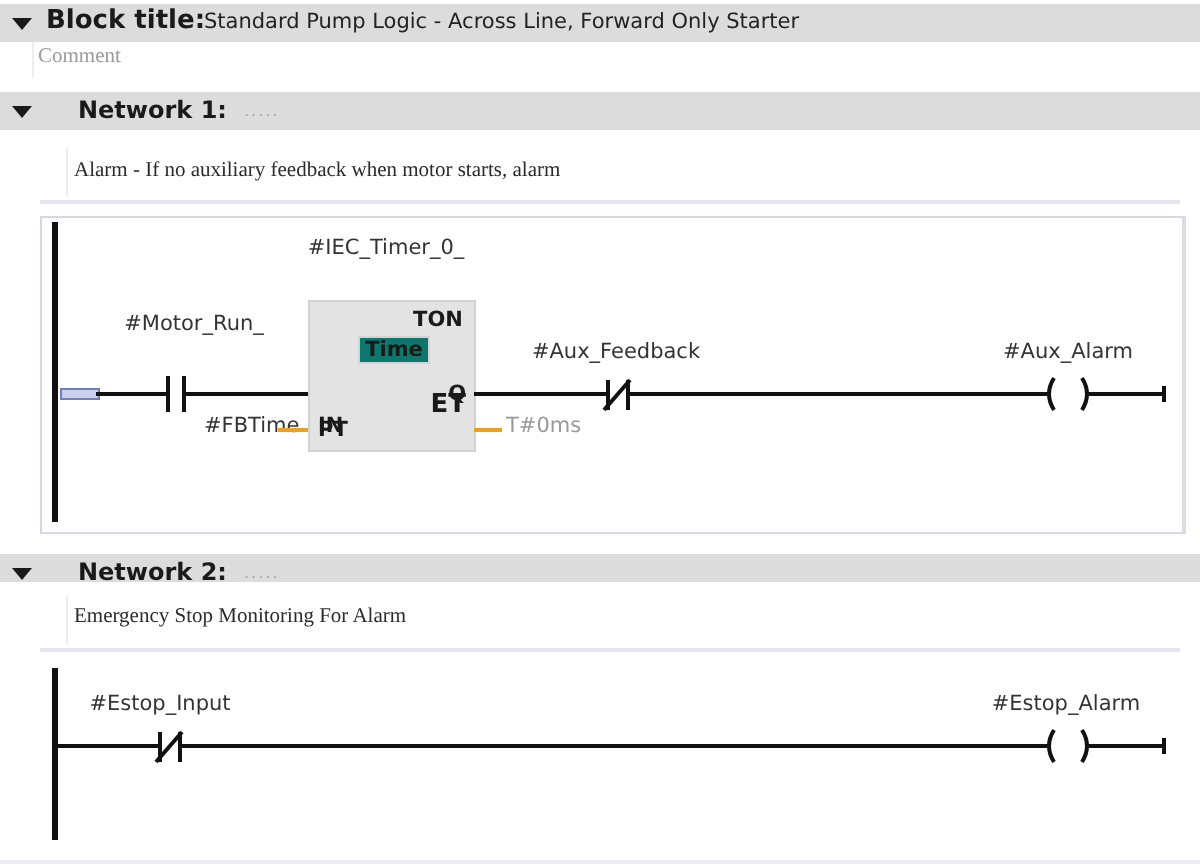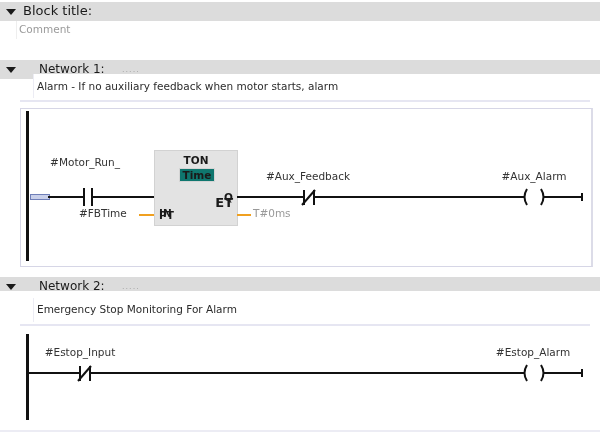--- a/index.html
+++ b/index.html
@@ -1,81 +1,83 @@
 <!DOCTYPE html>
 <html><head>
 <meta charset="utf-8">
 <style>
   html, body { margin:0; padding:0; }
   body { width:600px; height:434px; background:#ffffff; position:relative; overflow:hidden;
          font-family:"DejaVu Sans", "Liberation Sans", sans-serif; color:#1a1a1a; }
   .hdr { position:absolute; left:0; width:600px; background:#dcdcdc; }
   .tri { position:absolute; width:0; height:0; border-left:5px solid transparent; border-right:5px solid transparent; border-top:6px solid #1a1a1a; }
-  .bold { font-weight:normal; position:absolute; }
+  .bold { font-weight:bold; position:absolute; }
   .lbl { position:absolute; font-size:10.5px; color:#2b2b2b; white-space:nowrap; }
   .dots { position:absolute; font-size:8px; color:#a8a8a8; letter-spacing:1px; }
-  .comment-row { position:absolute; left:33px; width:567px; background:#fff; border-left:1px solid #ececf4; }
+  .comment-row { position:absolute; left:33px; width:567px; background:#fff; border-left:1px solid #ececf4;font-family:Liberation Serif, serif; }
   .sep { position:absolute; left:20px; width:570px; height:2px; background:#e6e6f2; }
   .netbox { position:absolute; left:20px; width:570px; border:1px solid #d6d6e6; border-right:2px solid #dcdce8; background:#fff; }
   .rail { position:absolute; width:3px; background:#111; }
   .wire { position:absolute; height:2px; background:#111; }
   .tag { position:absolute; font-size:10.5px; color:#333; text-align:center; white-space:nowrap; }
   .fb { position:absolute; background:#e3e3e3; border:1px solid #d2d2d2; }
   .orange { position:absolute; height:2px; background:#f0a020; }
 </style>
 </head>
 <body>
 
 <div class="hdr" style="top:2px;height:19px;">
   <div class="tri" style="left:6px;top:7px;"></div>
   <span class="bold" style="left:23px;top:1px;font-size:13px;">Block title:</span>
+  <span class="lbl" style="left:102px;top:3px;font-size:10.5px;color:#222;">Standard Pump Logic - Across Line, Forward Only Starter</span>
 </div>
 <div class="comment-row" style="left:16px;top:21px;height:18px;border-left:1px solid #eee;">
   <span class="lbl" style="left:2px;top:2px;color:#9a9a9a;">Comment</span>
 </div>
 
-<div class="hdr" style="top:60px;height:19px;">
+<div class="hdr" style="top:46px;height:19px;">
   <div class="tri" style="left:6px;top:7px;"></div>
   <span class="bold" style="left:39px;top:2px;font-size:12px;">Network 1:</span>
   <span class="dots" style="left:122px;top:5px;">.....</span>
 </div>
 <div class="comment-row" style="top:74px;height:24px;">
   <span class="lbl" style="left:3px;top:6px;">Alarm - If no auxiliary feedback when motor starts, alarm</span>
 </div>
 <div class="sep" style="top:100px;"></div>
 
 <div class="netbox" style="top:108px;height:157px;"></div>
 <div class="rail" style="left:26px;top:111px;height:150px;"></div>
 
-<div class="tag" style="left:40px;top:155px;width:90px;line-height:14px;">
+<div class="tag" style="left:52px;top:155px;width:90px;line-height:14px;">
   <div>#Motor_Run_</div>
 </div>
 <div style="position:absolute;left:30px;top:194px;width:18px;height:4px;border:1px solid #6f7fb8;background:#c9d0ea;"></div>
 <div class="wire" style="left:48px;top:196px;width:28px;"></div>
 <svg style="position:absolute;left:76px;top:186px;" width="24" height="22">
   <line x1="0" y1="11" x2="7" y2="11" stroke="#111" stroke-width="2"></line>
   <line x1="8" y1="2" x2="8" y2="20" stroke="#111" stroke-width="2"></line>
   <line x1="16" y1="2" x2="16" y2="20" stroke="#111" stroke-width="2"></line>
   <line x1="17" y1="11" x2="24" y2="11" stroke="#111" stroke-width="2"></line>
 </svg>
 <div class="wire" style="left:100px;top:196px;width:55px;"></div>
 
 <div class="tag" style="left:148px;top:117px;width:90px;line-height:14px;">
+  <div>#IEC_Timer_0_</div>
 </div>
 
 <div class="fb" style="left:154px;top:150px;width:82px;height:74px;">
-  <div style="position:absolute;left:0;width:82px;top:3px;text-align:center;font-weight:bold;font-size:10.5px;">TON</div>
+  <div style="position:absolute;left:0;width:82px;top:3px;text-align:center;font-weight:bold;font-size:10.5px;padding-left:23px;">TON</div>
   <div style="position:absolute;left:24px;width:34px;top:17px;text-align:center;font-weight:bold;font-size:10.5px;border:1px solid #d4d4d4;background:#0f766e;">Time</div>
   <div style="position:absolute;left:4px;top:56px;font-weight:bold;font-size:10.5px;">IN</div>
   <div style="position:absolute;left:4px;top:58px;font-weight:bold;font-size:10.5px;">PT</div>
   <div style="position:absolute;right:4px;top:40px;font-weight:bold;font-size:10.5px;">Q</div>
   <div style="position:absolute;right:4px;top:44px;font-weight:bold;font-size:13px;">ET</div>
 </div>
 
-<span class="lbl" style="left:79px;top:207px;color:#333;">#FBTime</span>
+<span class="lbl" style="left:102px;top:207px;color:#333;">#FBTime</span>
 <div class="orange" style="left:139px;top:214px;width:15px;"></div>
 <div class="orange" style="left:237px;top:214px;width:14px;"></div>
 <span class="lbl" style="left:253px;top:207px;color:#999;">T#0ms</span>
 
 <div class="wire" style="left:237px;top:196px;width:62px;"></div>
 <div class="tag" style="left:262px;top:170px;width:92px;">#Aux_Feedback</div>
 <svg style="position:absolute;left:298px;top:186px;" width="22" height="22">
   <line x1="0" y1="11" x2="5" y2="11" stroke="#111" stroke-width="2"></line>
   <line x1="6" y1="4" x2="6" y2="19" stroke="#111" stroke-width="2"></line>
   <line x1="16" y1="4" x2="16" y2="19" stroke="#111" stroke-width="2"></line>

